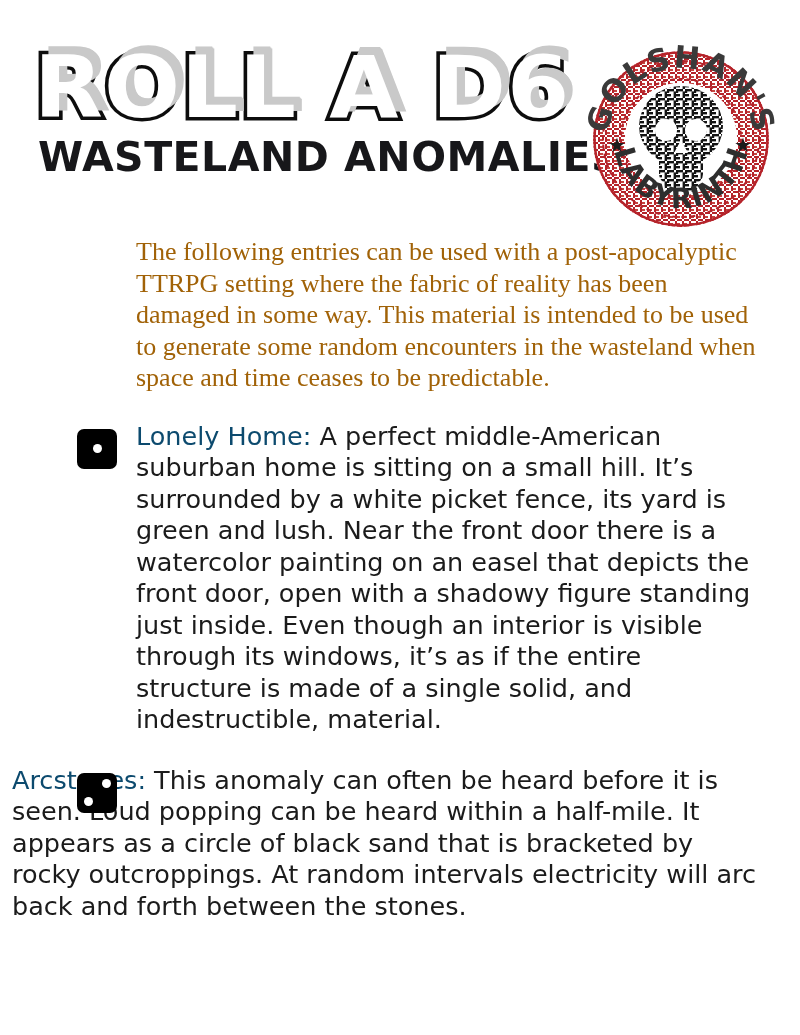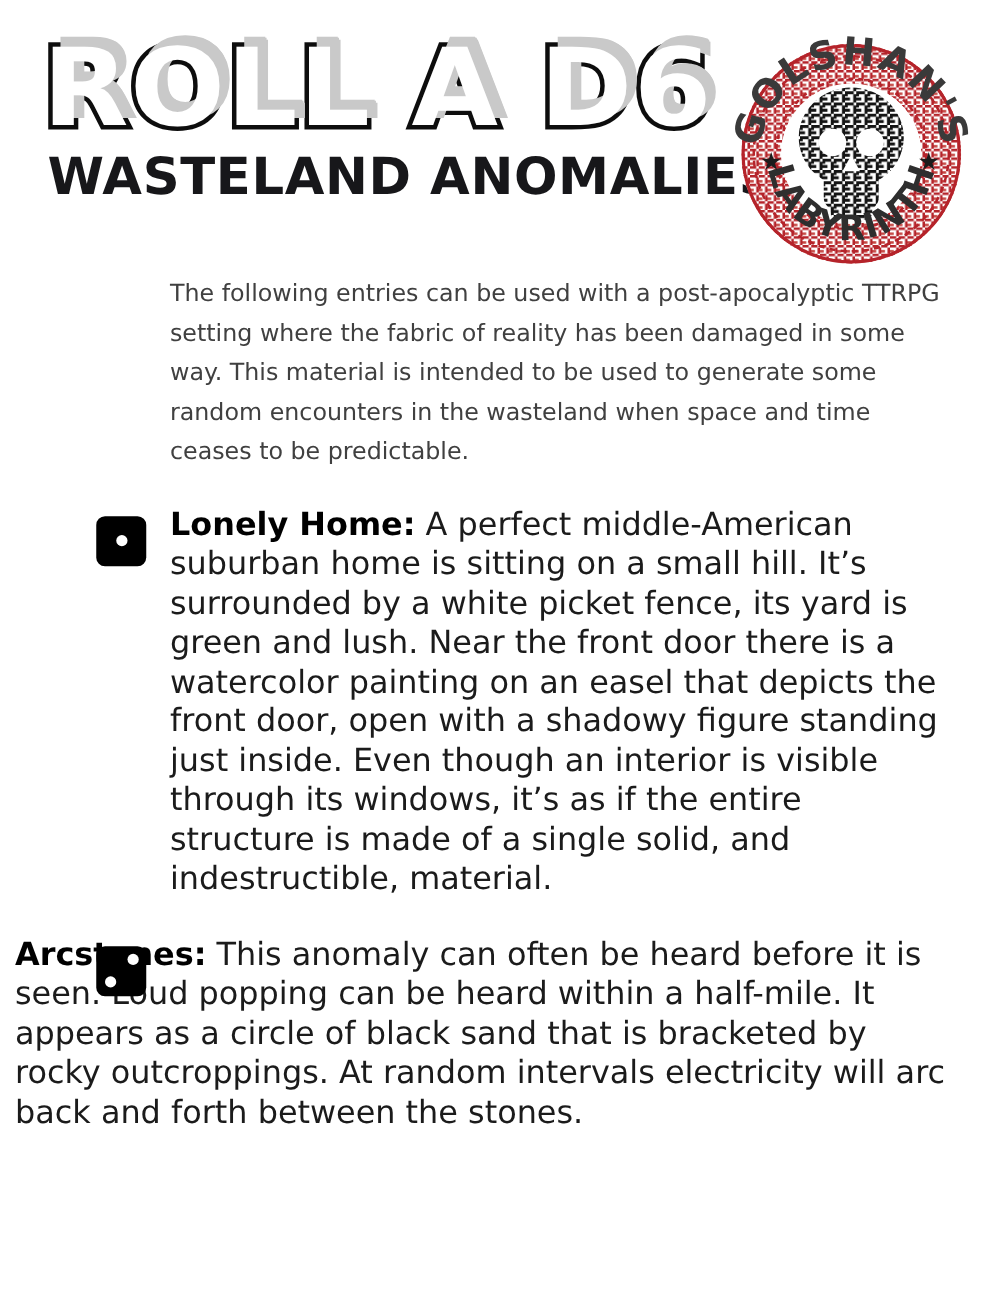--- a/index.html
+++ b/index.html
@@ -16,20 +16,21 @@
     font-family: "DejaVu Sans", sans-serif;
     color: #1b1b1b;
     -webkit-font-smoothing: antialiased;
   }
 
   .page {
     position: relative;
     width: 800px;
     height: 1006px;
     background: #ffffff;
+    margin-top: 16px;
   }
 
   
   .header {
     position: relative;
     height: 215px;
   }
 
   .title-block {
     position: absolute;
@@ -84,43 +85,44 @@
   .content {
     position: absolute;
     left: 0;
     top: 215px;
     width: 800px;
   }
 
   .intro {
     margin: 0;
     padding: 5px 35px 0 136px;
-    font-size: 19px;
+    font-size: 26px;
     line-height: 31.5px;
-    color: #404040;
+    color: #a16207;
     font-weight: 400;
+    font-family: Liberation Serif, serif;
   }
 
   .entry {
     position: relative;
     margin-top: 27px;
     padding: 0 35px 0 136px;
     min-height: 50px;
   }
 
   .entry-text {
     margin: 0;
     font-size: 25.5px;
     line-height: 31.5px;
     color: #1b1b1b;
     font-weight: 400;
   }
   .entry-name {
-    font-weight: 700;
-    color: #000000;
+    font-weight: 400;
+    color: #0c4a6e;
   }
 
   
   .die {
     position: absolute;
     left: 77px;
     top: 8px;
     width: 40px;
     height: 40px;
     background: #000000;

